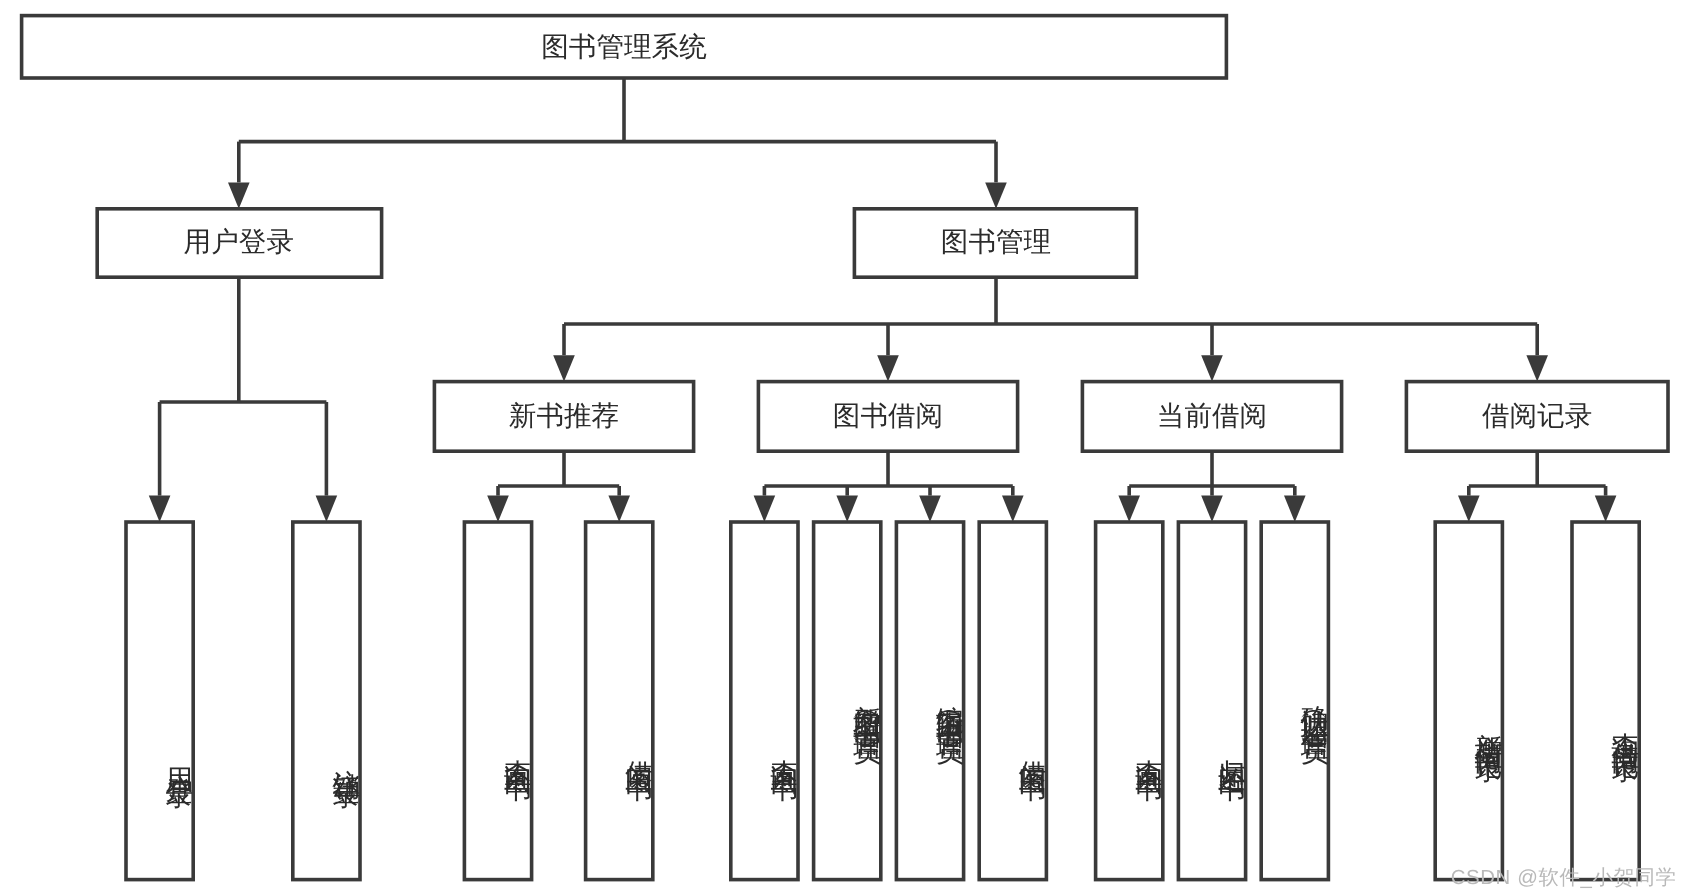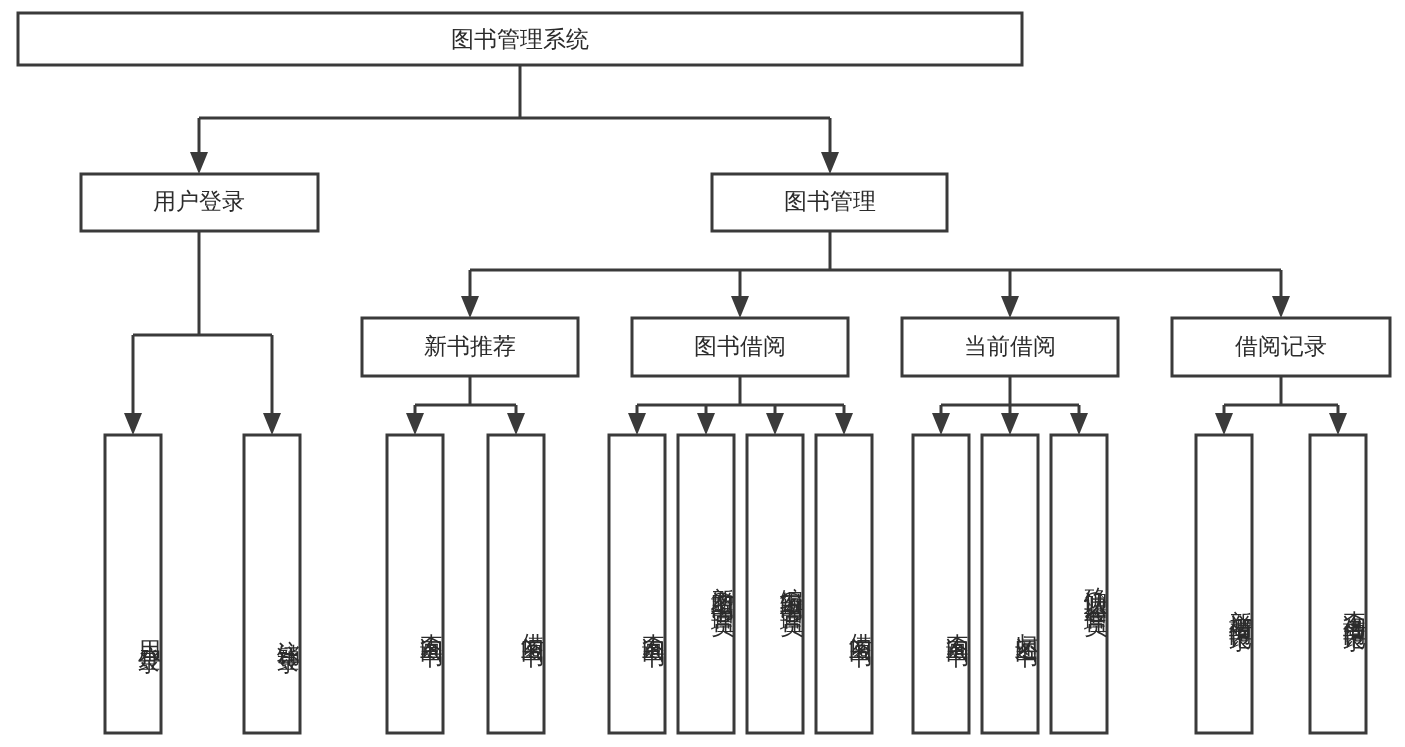--- a/index.html
+++ b/index.html
@@ -228,14 +228,15 @@
   <div class="leaf-label" style="left:913px; top:515px; width:56px; height:215px;">查询图书</div>
 
   <div class="leaf-label" style="left:982px; top:515px; width:56px; height:215px;">归还图书</div>
 
   <div class="leaf-label" style="left:1051px; top:443px; width:56px; height:288px;">确认归还（管理员）</div>
 
   <div class="leaf-label" style="left:1196px; top:478px; width:56px; height:252px;">新增借阅记录</div>
 
   <div class="leaf-label" style="left:1310px; top:478px; width:56px; height:252px;">查询借阅记录</div>
 
+  <div class="watermark">CSDN @软件_小贺同学</div>
 
 </div>
 
 </body></html>

